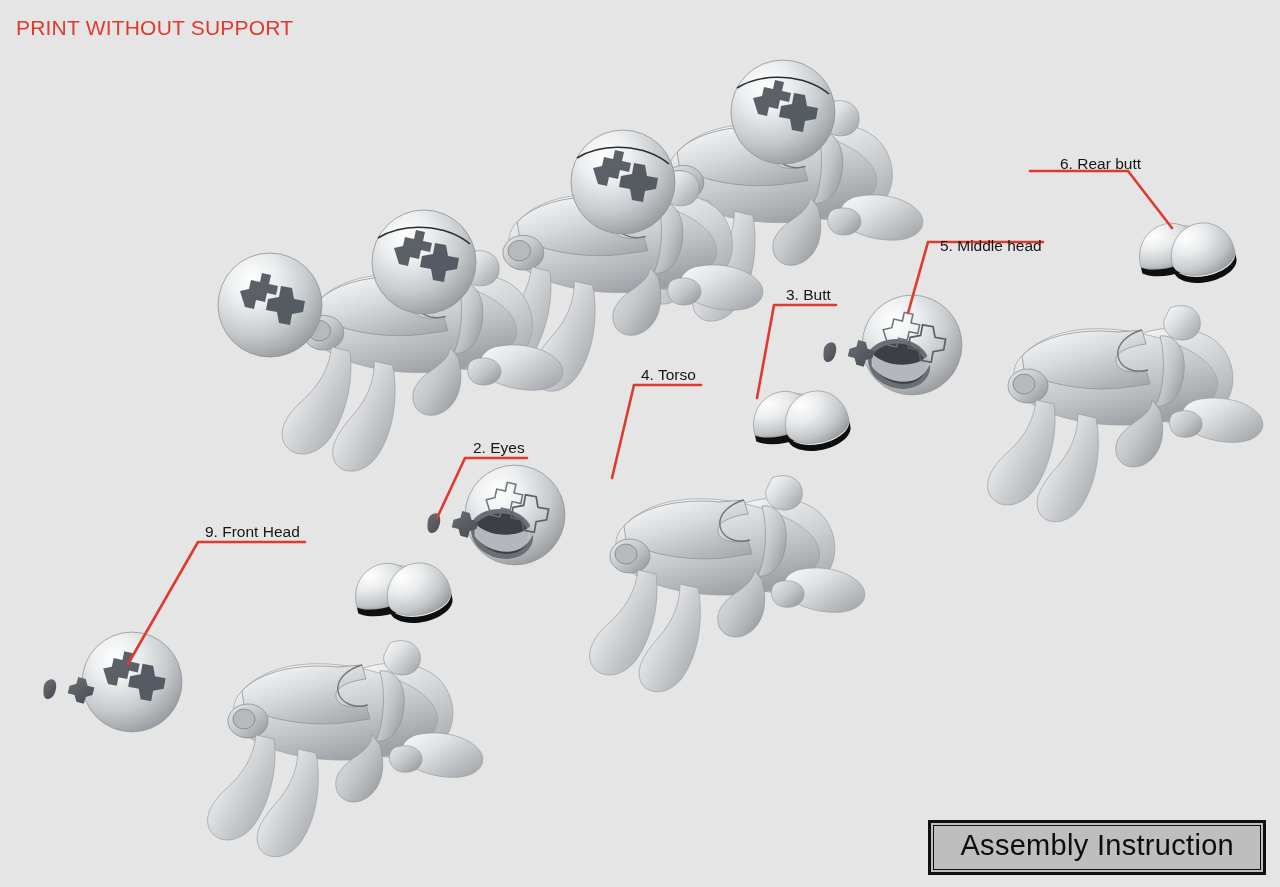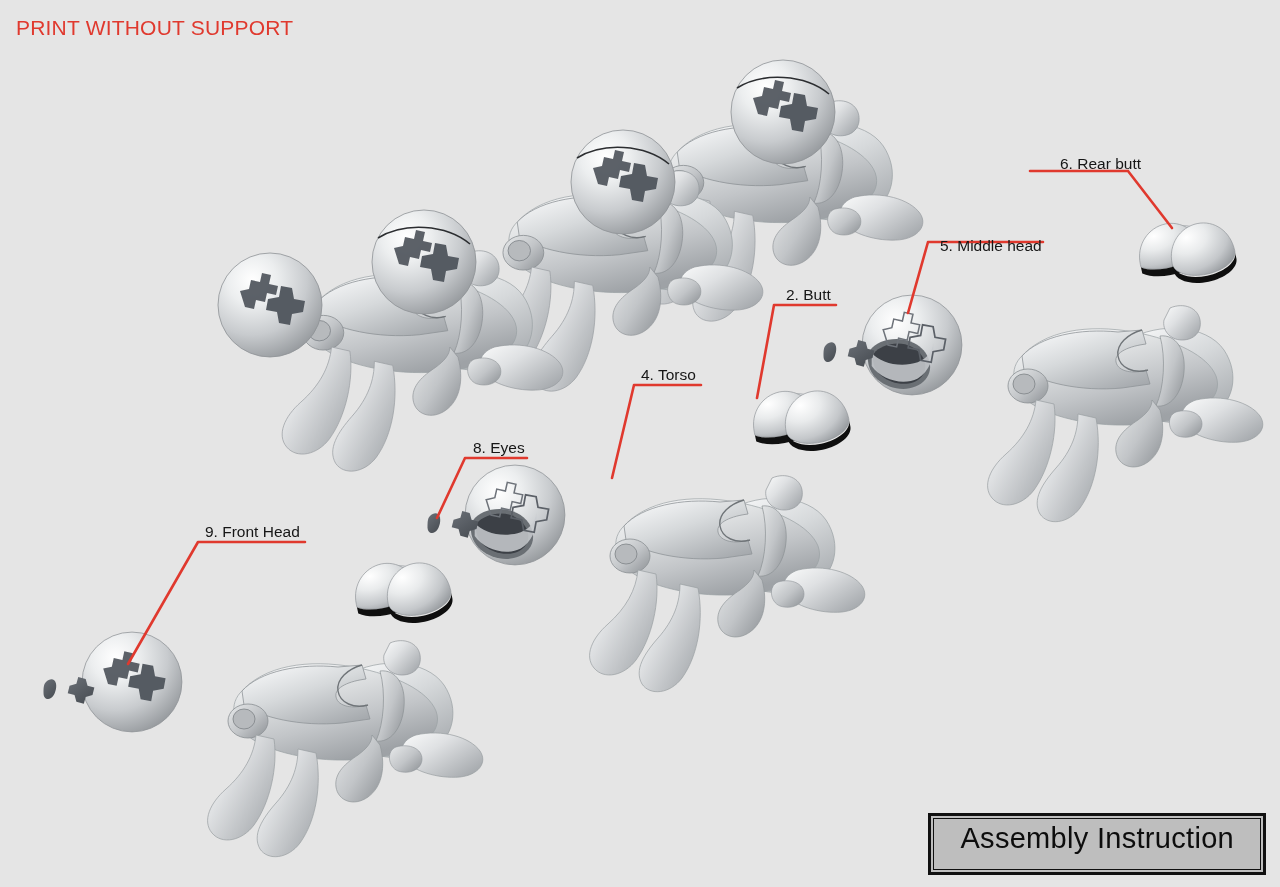--- a/index.html
+++ b/index.html
@@ -44,21 +44,21 @@
   .stamp-box {
     position: absolute;
     right: 14px;
     bottom: 12px;
     border: 3px solid #101010;
     background: #bebebe;
     padding: 2px;
   }
   .stamp-inner {
     border: 1px solid #101010;
-    padding: 3px 26px 14px 26px;
+    padding: 3px 26px 7px 26px;
   }
   .stamp-text {
     font-family: "Liberation Sans", sans-serif;
     font-size: 29px;
     font-weight: 400;
     color: #0d0d0d;
     white-space: nowrap;
     letter-spacing: 0.3px;
   }
 </style>
@@ -271,23 +271,23 @@
         <path d="M634,385 L701,385 M634,385 L612,478" fill="none" stroke="#e0392e" stroke-width="2.6" stroke-linecap="round"></path>
         <path d="M774,305 L836,305 M774,305 L757,398" fill="none" stroke="#e0392e" stroke-width="2.6" stroke-linecap="round"></path>
         <path d="M928,242 L1043,242 M928,242 L908,313" fill="none" stroke="#e0392e" stroke-width="2.6" stroke-linecap="round"></path>
         <path d="M1030,171 L1128,171 M1128,171 L1172,228" fill="none" stroke="#e0392e" stroke-width="2.6" stroke-linecap="round"></path>
       </g>
   </svg>
 
   <div class="hdr-title">PRINT WITHOUT SUPPORT</div>
 
   <div class="callout-label" id="lbl-0" style="left: 205px; top: 524px;">9. Front Head</div>
-  <div class="callout-label" id="lbl-1" style="left: 473px; top: 440px;">8. Eyes</div>
+  <div class="callout-label" id="lbl-1" style="left: 473px; top: 440px;">2. Eyes</div>
   <div class="callout-label" id="lbl-2" style="left: 641px; top: 367px;">4. Torso</div>
-  <div class="callout-label" id="lbl-3" style="left: 786px; top: 287px;">2. Butt</div>
+  <div class="callout-label" id="lbl-3" style="left: 786px; top: 287px;">3. Butt</div>
   <div class="callout-label" id="lbl-4" style="left: 940px; top: 224px; margin-top: 14px;">5. Middle head</div>
   <div class="callout-label" id="lbl-5" style="left: 1040px; top: 156px; margin-left: 20px;">6. Rear butt</div>
 
   <div class="stamp-box">
     <div class="stamp-inner">
       <div class="stamp-text">Assembly Instruction</div>
     </div>
   </div>
 
 </div>

